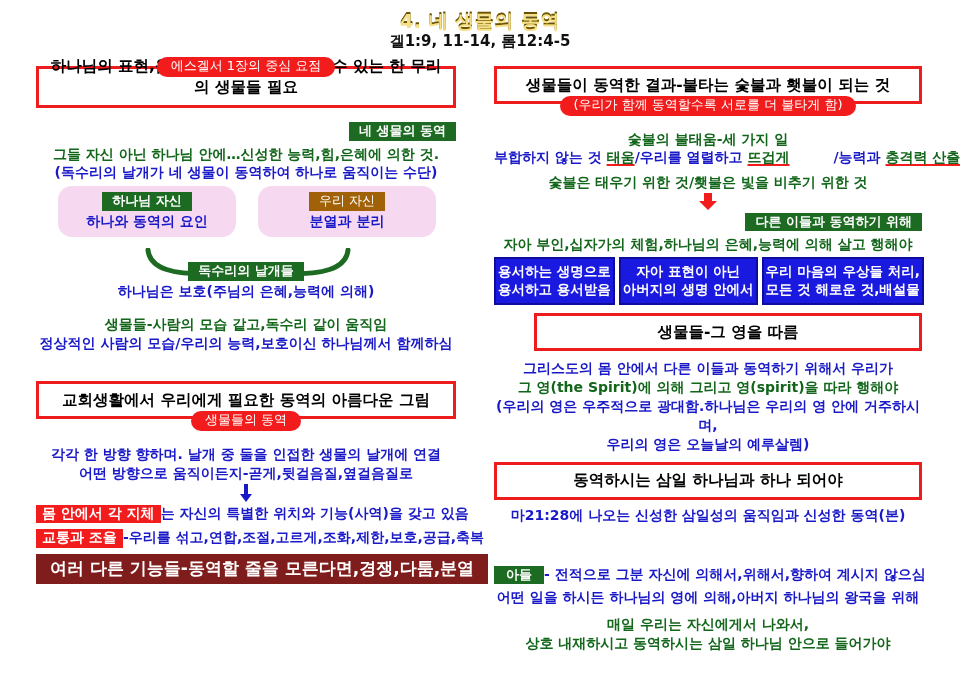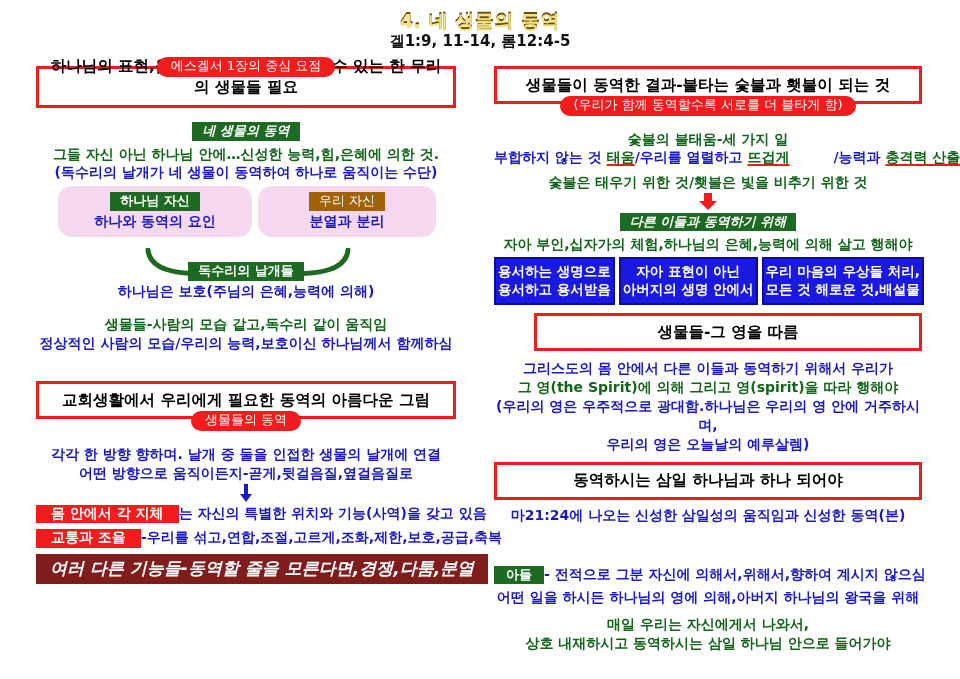--- a/index.html
+++ b/index.html
@@ -65,21 +65,21 @@
     background:#a16207;color:#fff;
     font-size:13px;font-weight:normal;
     padding:1px 10px 2px;
     line-height:1.2;
     white-space:nowrap;
   }
   .redlabel{
     display:inline-block;
     background:#f31c1c;color:#fff;
     font-size:14px;font-weight:bold;
-    padding:0px 15px 1px;
+    padding:0px 6px 1px;
     line-height:1.25;
     white-space:nowrap;
   }
   .bluetxt{color:#1a19c8;font-weight:bold;font-size:14px;text-align:center;line-height:1.35;}
   .greentxt{color:#12661a;font-weight:bold;font-size:14px;text-align:center;line-height:1.35;}
   .line{display:block;white-space:nowrap;}
   .ul-red{text-decoration:underline;text-decoration-color:#f31c1c;text-underline-offset:2px;text-decoration-thickness:2px;}
 
   
   .pinkrow{position:relative;height:62px;margin-top:4px;}
@@ -104,21 +104,21 @@
     flex:1;background:#1a19e0;border:2px solid #0d0c9c;
     color:#fff;font-size:13.5px;font-weight:bold;
     text-align:center;padding:4px 2px 5px;line-height:1.3;
     box-sizing:border-box;
   }
   .greenbanner{
     display:inline-block;background:#7f1d1d;color:#fff;
     font-size:17px;font-weight:bold;padding:3px 14px 4px;
     white-space:nowrap;
   }
-  .center{text-align:center;font-style:italic;}
+  .center{text-align:right;}
   .sp4{height:4px;}
   .sp6{height:6px;}
   .sp8{height:8px;}
   .sp12{height:12px;}
   .sp14{height:14px;}
 </style>
 </head>
 <body>
 
 <div class="page">
@@ -138,21 +138,21 @@
     <div class="sp12"></div>
 
     <div class="center">
       <span class="greenlabel">네 생물의 동역</span>
     </div>
     <div class="sp4"></div>
     <div class="greentxt">그들 자신 아닌 하나님 안에…신성한 능력,힘,은혜에 의한 것.</div>
     <div class="bluetxt">(독수리의 날개가 네 생물이 동역하여 하나로 움직이는 수단)</div>
 
     <div class="pinkrow">
-      <div class="pink" style="left:22px;width:194px;">
+      <div class="pink" style="left:22px;width:178px;">
         <span class="greenlabel">하나님 자신</span>
         <div class="sub">하나와 동역의 요인</div>
       </div>
       <div class="pink" style="left:222px;width:178px;">
         <span class="bluelabel">우리 자신</span>
         <div class="sub">분열과 분리</div>
       </div>
     </div>
 
     <div class="arcwrap">
@@ -261,21 +261,21 @@
     <div class="bluetxt">그리스도의 몸 안에서 다른 이들과 동역하기 위해서 우리가</div>
     <div class="greentxt">그 영(the Spirit)에 의해 그리고 영(spirit)을 따라 행해야</div>
     <div class="bluetxt">(우리의 영은 우주적으로 광대함.하나님은 우리의 영 안에 거주하시며,</div>
     <div class="bluetxt">우리의 영은 오늘날의 예루살렘)</div>
 
     <div class="sp8"></div>
 
     <div class="redbox" style="height:38px;display:flex;align-items:center;justify-content:center;">동역하시는 삼일 하나님과 하나 되어야</div>
 
     <div class="sp6"></div>
-    <div class="bluetxt">마21:24에 나오는 신성한 삼일성의 움직임과 신성한 동역(본)</div>
+    <div class="bluetxt">마21:28에 나오는 신성한 삼일성의 움직임과 신성한 동역(본)</div>
     <div style="text-align:right;white-space:nowrap;margin-top:39px;">
       <span class="greenlabel" style="padding:1px 12px 2px;">아들</span><span style="color:#1a19c8;font-weight:bold;font-size:14px;">- 전적으로 그분 자신에 의해서,위해서,향하여 계시지 않으심</span>
     </div>
     <div class="sp4"></div>
     <div class="bluetxt">어떤 일을 하시든 하나님의 영에 의해,아버지 하나님의 왕국을 위해</div>
     <div class="sp8"></div>
     <div class="greentxt">매일 우리는 자신에게서 나와서,</div>
     <div class="greentxt">상호 내재하시고 동역하시는 삼일 하나님 안으로 들어가야</div>
   </div>
 

